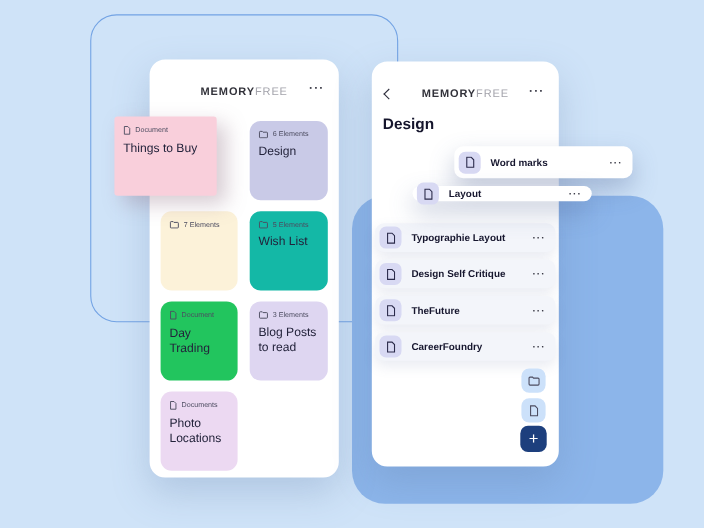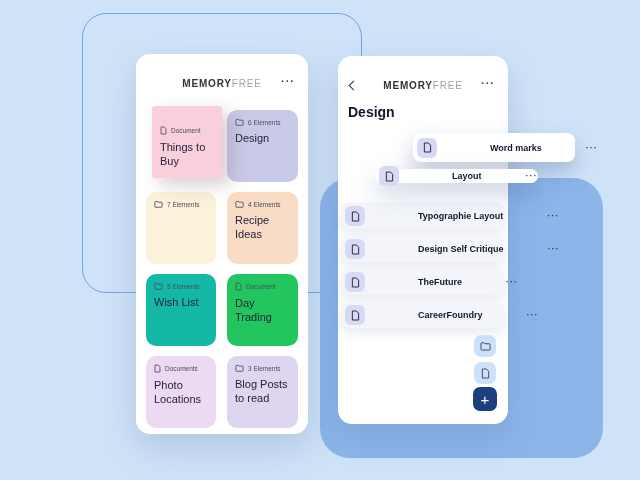--- a/index.html
+++ b/index.html
@@ -34,30 +34,30 @@
   .grid{position:absolute;left:10px;top:56px;display:grid;
     grid-template-columns:70px 71px;grid-auto-rows:72px;gap:10px 11px;}
   .card{border-radius:10px;padding:8px 8px;}
   .card-top{display:flex;align-items:center;gap:4px;}
   .badge{font-size:6.5px;color:#4c4c60;white-space:nowrap;}
   .card-title{margin-top:5px;font-size:11px;line-height:1.28;font-weight:500;color:#23233b;}
   .mini-icon{display:inline-flex;color:#4c4c60;}
   .mini-icon svg{display:block;}
 
   
-  .sticky{position:absolute;left:104px;top:106px;width:70px;height:72px;
-    background:#f9cfdb;border-radius:3px;padding:20px 8px;
-    box-shadow:8px 7px 18px rgba(140,110,130,.35);margin-left:48px;}
+  .sticky{position:absolute;left:104px;top:106px;width:93px;height:72px;
+    background:#f9cfdb;border-radius:3px;padding:8px 8px;
+    box-shadow:8px 7px 18px rgba(140,110,130,.35);}
 
   
   .page-title{position:absolute;left:10px;top:48px;font-size:14px;font-weight:600;color:#15152c;}
 
   .row{position:absolute;height:26px;border-radius:8px;background:#f3f5fa;
     display:flex;align-items:center;padding:0 9px 0 4px;
-    box-shadow:0 5px 12px rgba(96,115,160,.14);gap:44px;}
+    box-shadow:0 5px 12px rgba(96,115,160,.14);}
   .row.float{background:#ffffff;box-shadow:0 10px 22px rgba(80,100,150,.35);}
   .chip{width:20px;height:20px;border-radius:6px;background:#d8d9f3;color:#2a2a4a;
     display:flex;align-items:center;justify-content:center;flex:0 0 auto;}
   .row-label{margin-left:9px;font-size:9px;font-weight:700;color:#16162e;white-space:nowrap;}
   .row-dots{margin-left:auto;font-size:9px;font-weight:700;letter-spacing:1px;color:#3c3c48;}
 
   .row-wordmarks{left:413px;top:133px;width:162px;height:29px;}
   .row-layout{left:375px;top:169px;width:163px;height:14px;}
   .rows-inphone .row{left:3px;width:164px;}
 
@@ -104,31 +104,20 @@
         <div class="card-top">
           <span class="mini-icon">
               <svg width="9" height="8" viewBox="0 0 24 22">
                 <path d="M2 6a2 2 0 0 1 2-2h5l2 2h9a2 2 0 0 1 2 2v10a2 2 0 0 1-2 2H4a2 2 0 0 1-2-2V6z" fill="none" stroke="currentColor" stroke-width="2.4"></path>
               </svg>
             </span>
           <span class="badge">7 Elements</span>
         </div>
       </div>
 
-      <div class="card" style="background: rgb(249, 220, 197);">
-        <div class="card-top">
-          <span class="mini-icon">
-              <svg width="9" height="8" viewBox="0 0 24 22">
-                <path d="M2 6a2 2 0 0 1 2-2h5l2 2h9a2 2 0 0 1 2 2v10a2 2 0 0 1-2 2H4a2 2 0 0 1-2-2V6z" fill="none" stroke="currentColor" stroke-width="2.4"></path>
-              </svg>
-            </span>
-          <span class="badge">4 Elements</span>
-        </div>
-        <div class="card-title">Recipe Ideas</div>
-      </div>
 
       <div class="card" style="background: #14b8a6;">
         <div class="card-top">
           <span class="mini-icon">
               <svg width="9" height="8" viewBox="0 0 24 22">
                 <path d="M2 6a2 2 0 0 1 2-2h5l2 2h9a2 2 0 0 1 2 2v10a2 2 0 0 1-2 2H4a2 2 0 0 1-2-2V6z" fill="none" stroke="currentColor" stroke-width="2.4"></path>
               </svg>
             </span>
           <span class="badge">5 Elements</span>
         </div>
@@ -140,42 +129,42 @@
           <span class="mini-icon">
               <svg width="7" height="9" viewBox="0 0 20 24">
                 <path d="M3 2h9l5 5v15H3V2z" fill="none" stroke="currentColor" stroke-width="2.4"></path>
               </svg>
             </span>
           <span class="badge">Document</span>
         </div>
         <div class="card-title">Day Trading</div>
       </div>
 
+      <div class="card" style="background: rgb(222, 214, 241);">
+        <div class="card-top">
+          <span class="mini-icon">
+              <svg width="9" height="8" viewBox="0 0 24 22">
+                <path d="M2 6a2 2 0 0 1 2-2h5l2 2h9a2 2 0 0 1 2 2v10a2 2 0 0 1-2 2H4a2 2 0 0 1-2-2V6z" fill="none" stroke="currentColor" stroke-width="2.4"></path>
+              </svg>
+            </span>
+          <span class="badge">3 Elements</span>
+        </div>
+        <div class="card-title">Blog Posts to read</div>
+      </div>
+
       <div class="card" style="background: rgb(236, 217, 242);">
         <div class="card-top">
           <span class="mini-icon">
               <svg width="7" height="9" viewBox="0 0 20 24">
                 <path d="M3 2h9l5 5v15H3V2z" fill="none" stroke="currentColor" stroke-width="2.4"></path>
               </svg>
             </span>
           <span class="badge">Documents</span>
         </div>
         <div class="card-title">Photo Locations</div>
-      </div>
-
-      <div class="card" style="background: rgb(222, 214, 241);">
-        <div class="card-top">
-          <span class="mini-icon">
-              <svg width="9" height="8" viewBox="0 0 24 22">
-                <path d="M2 6a2 2 0 0 1 2-2h5l2 2h9a2 2 0 0 1 2 2v10a2 2 0 0 1-2 2H4a2 2 0 0 1-2-2V6z" fill="none" stroke="currentColor" stroke-width="2.4"></path>
-              </svg>
-            </span>
-          <span class="badge">3 Elements</span>
-        </div>
-        <div class="card-title">Blog Posts to read</div>
       </div>
     </div>
   </div>
 
   <div class="sticky" style="background: rgb(249, 207, 219);">
     <div class="card-top">
       <span class="mini-icon">
           <svg width="7" height="9" viewBox="0 0 20 24">
             <path d="M3 2h9l5 5v15H3V2z" fill="none" stroke="currentColor" stroke-width="2.4"></path>
           </svg>

